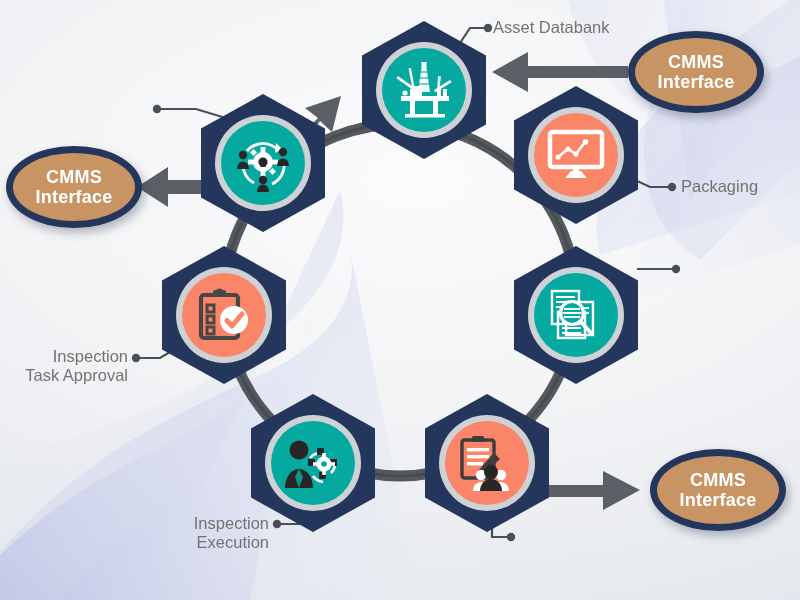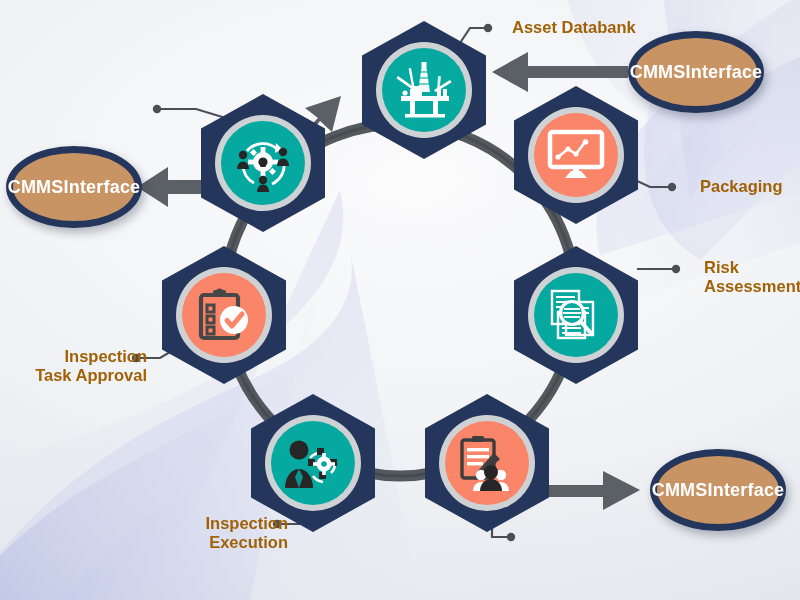--- a/index.html
+++ b/index.html
@@ -40,31 +40,31 @@
   }
   .disc.teal{background:#05a9a0;}
   .disc.coral{background:#fa8569;}
   .disc svg{display:block;}
 
   
   .cmms{
     position:absolute;width:136px;height:82px;border-radius:50%;
     background:#c89463;border:7px solid #24365c;
     box-sizing:border-box;
-    display:flex;flex-direction:row;align-items:center;justify-content:center;
+    display:flex;flex-direction:column;align-items:center;justify-content:center;
     color:#ffffff;font-size:18px;font-weight:bold;line-height:1.12;
     text-align:center;letter-spacing:.2px;
     filter:drop-shadow(3px 5px 5px rgba(40,50,70,.33));
   }
   .cmms span{display:block;}
 
   
   .label{
-    position:absolute;color:#a16207;font-size:16.5px;line-height:1.18;
-    white-space:pre;font-weight:700;margin-left:19px;
+    position:absolute;color:#737373;font-size:16.5px;line-height:1.18;
+    white-space:pre;font-weight:400;
   }
   .label.right{text-align:left;}
   .label.left{text-align:right;}
 
   
   .overlay{position:absolute;left:0;top:0;pointer-events:none;}
 </style>
 </head>
 <body>
 
@@ -363,22 +363,20 @@
 
   <div class="cmms" style="left:650px;top:449px;">
     <span>CMMS</span>
     <span>Interface</span>
   </div>
 
   <div class="label right" style="left:493px;top:18px;">Asset Databank</div>
 
   <div class="label right" style="left:681px;top:177px;">Packaging</div>
 
-  <div class="label right" style="left:685px;top:258px;">Risk
-Assessment</div>
 
 
   <div class="label left" style="left:84px;top:514px;width:185px;">Inspection
 Execution</div>
 
   <div class="label left" style="left:0px;top:347px;width:128px;">Inspection
 Task Approval</div>
 
 
 </div>

